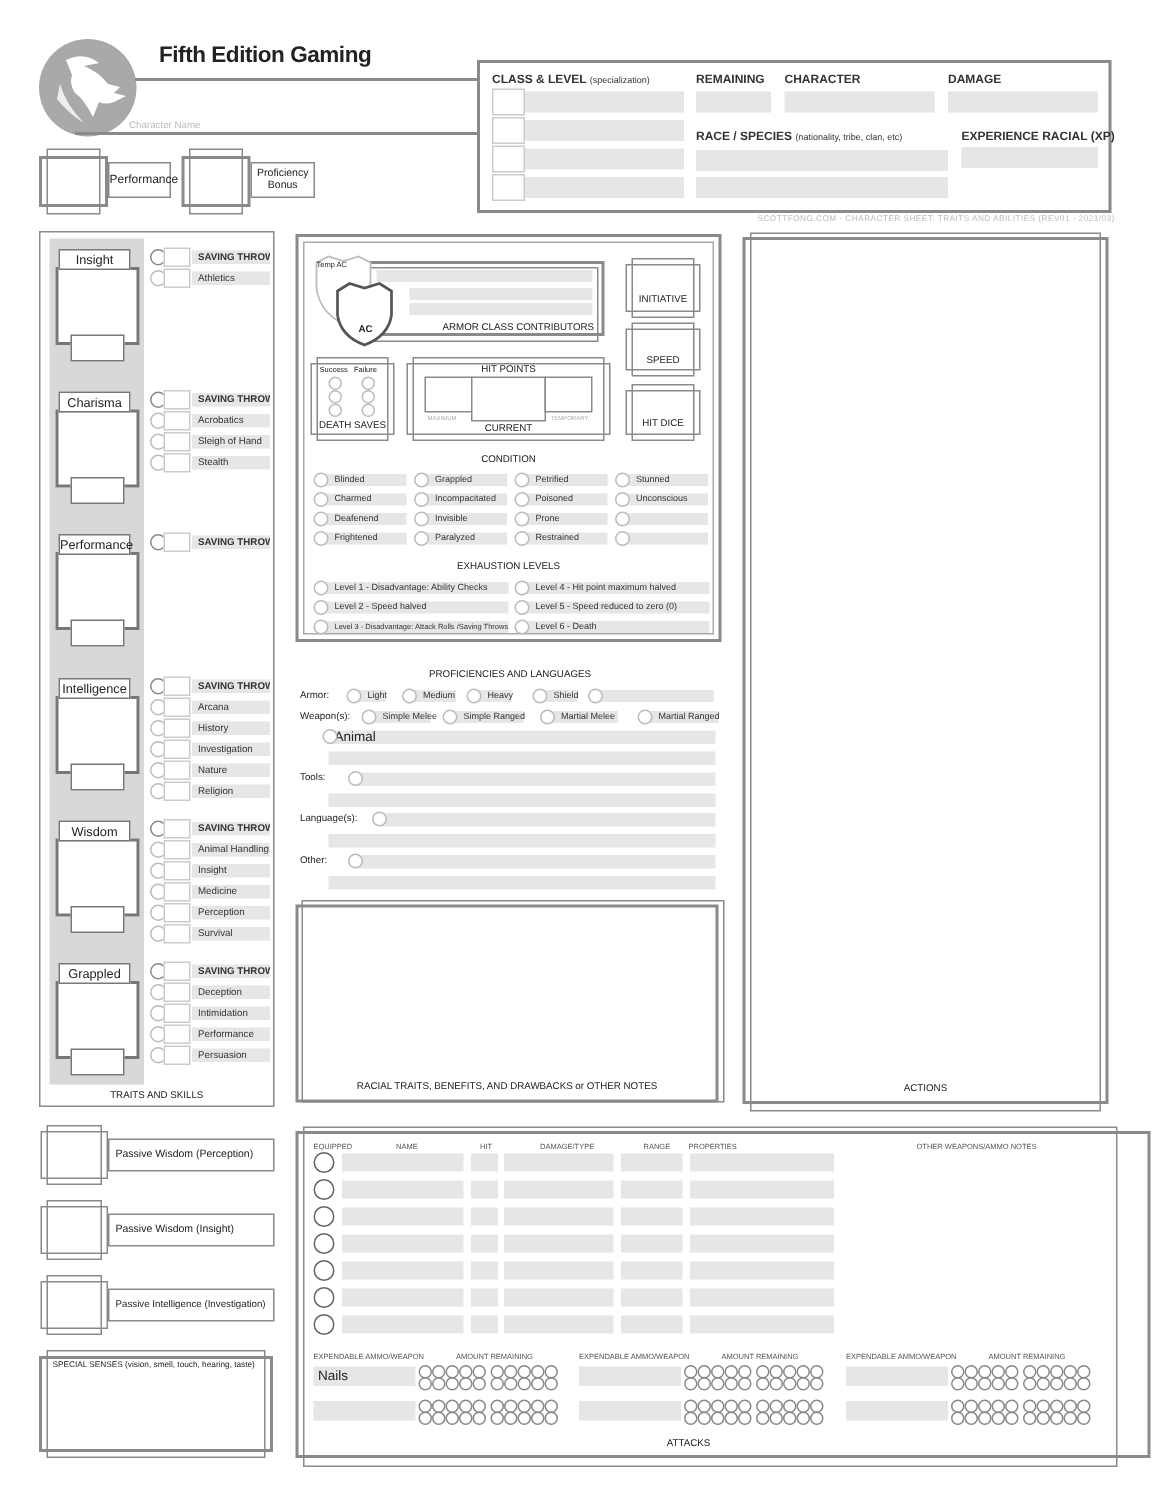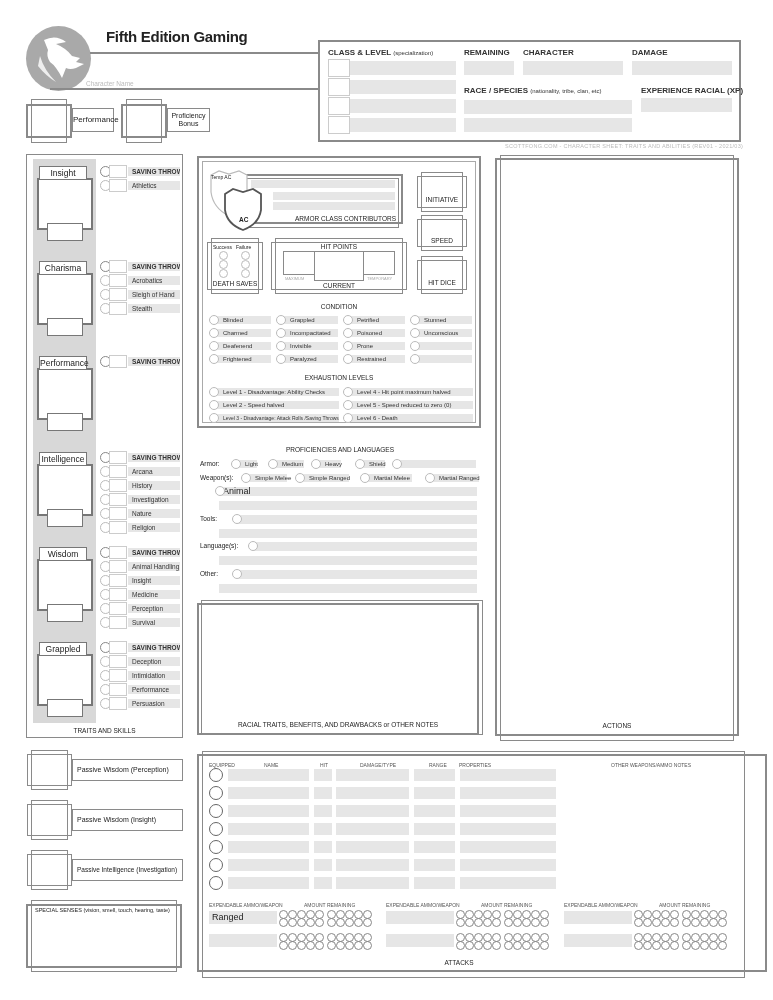--- a/index.html
+++ b/index.html
@@ -568,21 +568,21 @@
       <div class="abs fill" style="left:107px;top:1px;width:18px;height:12px"></div>
       <div class="abs fill" style="left:129px;top:1px;width:73px;height:12px"></div>
       <div class="abs fill" style="left:207px;top:1px;width:41px;height:12px"></div>
       <div class="abs fill" style="left:253px;top:1px;width:96px;height:12px"></div>
     </div>
   </div>
 
   <div class="abs" style="left:10px;top:146px;width:180px;height:50px">
     <div class="abs tiny" style="left:0;top:0">EXPENDABLE AMMO/WEAPON</div>
     <div class="abs tiny" style="left:95px;top:0">AMOUNT REMAINING</div>
-    <div class="abs fill" style="left:0;top:9px;width:68px;height:13px;font-size:9px;line-height:13px;padding-left:3px"><span>Ranged</span></div>
+    <div class="abs fill" style="left:0;top:9px;width:68px;height:13px;font-size:9px;line-height:13px;padding-left:3px"><span>Nails</span></div>
     <div class="abs fill" style="left:0;top:32px;width:68px;height:13px"></div>
     <div class="ammo-grid" style="left:70px;top:8px">
         <span></span>
         <span></span>
         <span></span>
         <span></span>
         <span></span>
         <span></span>
         <span></span>
         <span></span>

